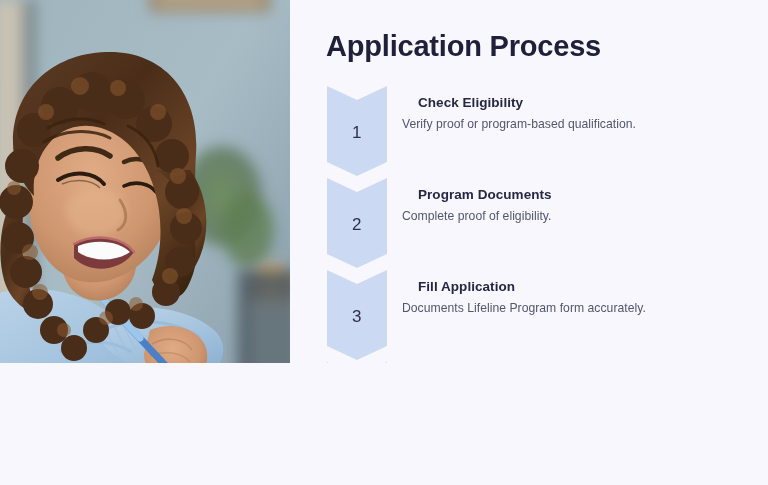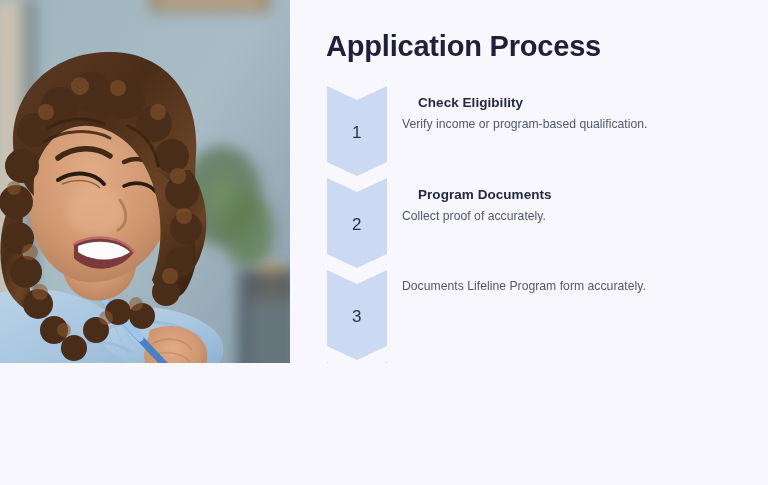--- a/index.html
+++ b/index.html
@@ -341,45 +341,46 @@
 
       <li class="step">
         <div class="chev">
           <svg viewBox="0 0 60 90">
             <path d="M0 0 L30 14 L60 0 L60 76 L30 90 L0 76 Z" fill="#ccd9f2"></path>
           </svg>
         </div>
         <div class="chev-num">1</div>
         <div class="step-text">
           <p class="step-title">Check Eligibility</p>
-          <p class="step-desc">Verify income or program-based qualification.</p>
+          <p class="step-desc">Verify proof or program-based qualification.</p>
         </div>
       </li>
 
       <li class="step">
         <div class="chev">
           <svg viewBox="0 0 60 90">
             <path d="M0 0 L30 14 L60 0 L60 76 L30 90 L0 76 Z" fill="#ccd9f2"></path>
           </svg>
         </div>
         <div class="chev-num">2</div>
         <div class="step-text">
           <p class="step-title">Program Documents</p>
-          <p class="step-desc">Collect proof of accurately.</p>
+          <p class="step-desc">Complete proof of eligibility.</p>
         </div>
       </li>
 
       <li class="step">
         <div class="chev">
           <svg viewBox="0 0 60 90">
             <path d="M0 0 L30 14 L60 0 L60 76 L30 90 L0 76 Z" fill="#ccd9f2"></path>
           </svg>
         </div>
         <div class="chev-num">3</div>
         <div class="step-text">
+          <p class="step-title">Fill Application</p>
           <p class="step-desc">Documents Lifeline Program form accurately.</p>
         </div>
       </li>
 
       <li class="step">
         <div class="chev">
           <svg viewBox="0 0 60 90">
             <path d="M0 0 L30 14 L60 0 L60 76 L30 90 L0 76 Z" fill="#ccd9f2"></path>
           </svg>
         </div>

